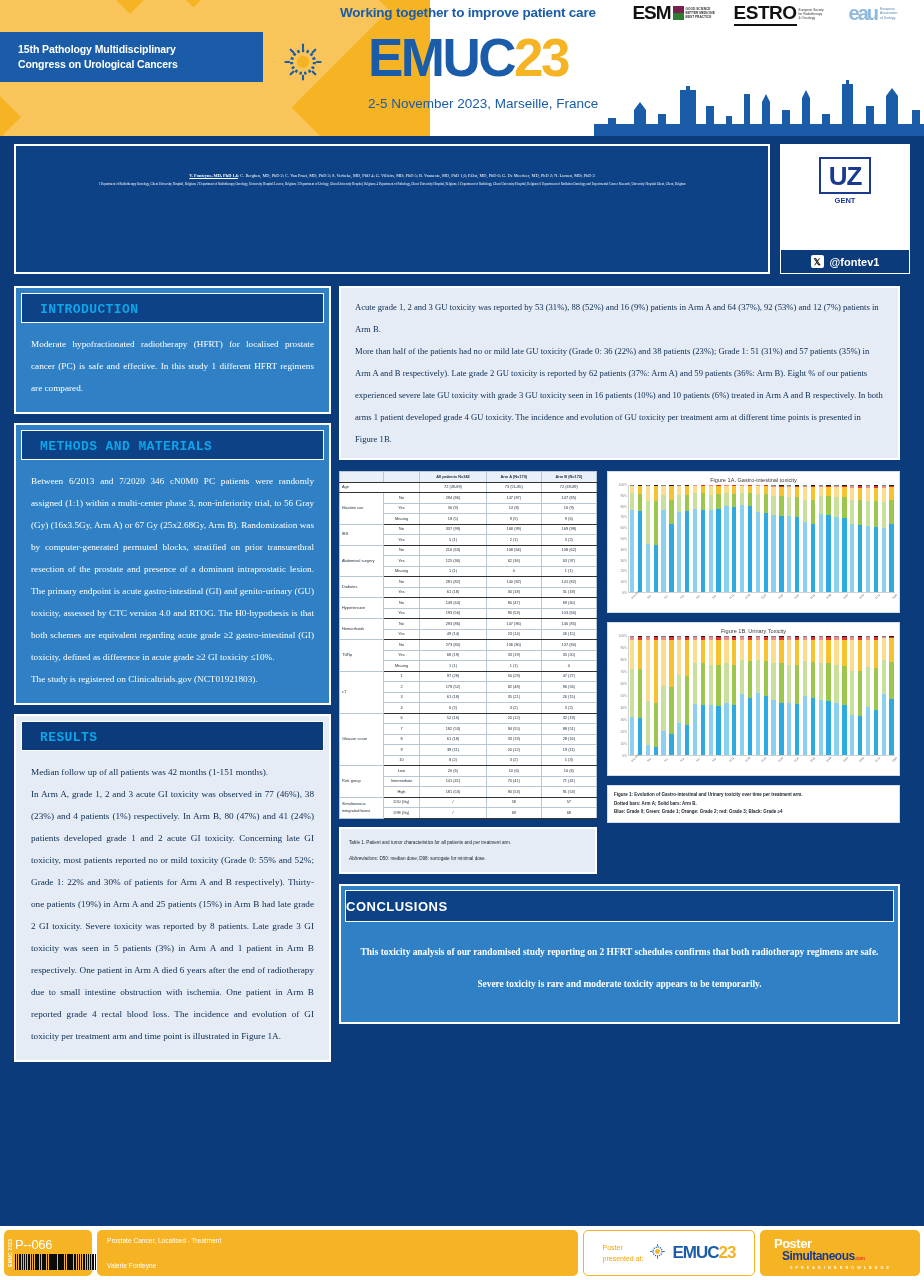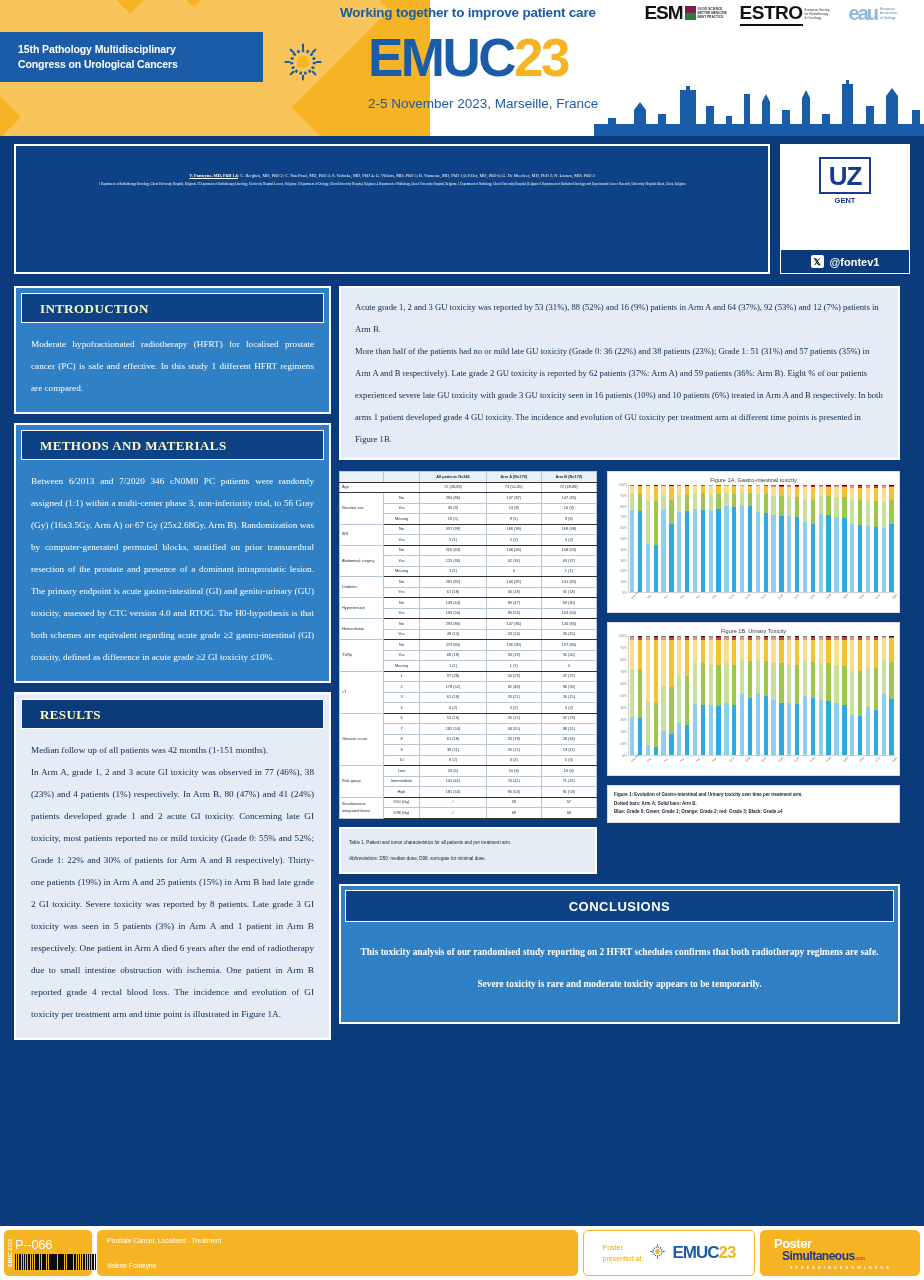--- a/index.html
+++ b/index.html
@@ -64,21 +64,21 @@
     font-size: 13.5px;
     font-weight: bold;
     letter-spacing: -0.2px;
   }
 
   .hdr-logos {
     position: absolute;
     right: 10px; top: 2px;
     display: flex;
     align-items: flex-start;
-    gap: 8px;
+    gap: 14px;
   }
   .logo-esmo { display: flex; align-items: center; gap: 2px; }
   .logo-esmo .mark {
     font-family: "Liberation Sans", sans-serif;
     font-size: 19px; font-weight: bold; color: #111;
     letter-spacing: -1px;
   }
   .logo-esmo .sub {
     font-size: 3.2px; line-height: 4px; color: #333;
     font-family: "Liberation Sans", sans-serif; font-weight:bold;
@@ -230,22 +230,22 @@
   .card.light { background: #e5ecf5; }
 
   .sec-head {
     border: 1.5px solid #ffffff;
     padding: 5px 0 5px 18px;
     margin-bottom: 4px;
   }
   .sec-head.onblue { background: #0e4286; }
   .sec-head.onlight { background: #0b3b7a; }
   .sec-head span {
-    color: #fef9c3;
-    font-family: Liberation Serif, serif;
+    color: #0ea5e9;
+    font-family: Liberation Mono, monospace;
     font-size: 13px;
     font-weight: bold;
     letter-spacing: 0.4px;
   }
 
   .body-text {
     font-family: "Liberation Serif", serif;
     font-size: 9.2px;
     line-height: 22px;
     text-align: justify;
@@ -386,21 +386,21 @@
   
   .concl-card {
     border: 2px solid #ffffff;
     background: #2f80c4;
     margin-top: 10px;
     padding: 4px;
   }
   .concl-head {
     background: #0e4286;
     border: 1.5px solid #ffffff;
-    text-align: center;
+    text-align: left;
     padding: 6px 0;
   }
   .concl-head span {
     color: #ffffff;
     font-family: "Liberation Sans", sans-serif;
     font-size: 13px;
     font-weight: bold;
     letter-spacing: 0.5px;
   }
   .concl-text {
@@ -610,20 +610,21 @@
           <p>Moderate hypofractionated radiotherapy (HFRT) for localised prostate cancer (PC) is safe and effective. In this study 1 different HFRT regimens are compared.</p>
         </div>
       </div>
 
       <div class="card blue-mid">
         <div class="sec-head onblue">
           <span>METHODS AND MATERIALS</span>
         </div>
         <div class="body-text onblue">
           <p>Between 6/2013 and 7/2020 346 cN0M0 PC patients were randomly assigned (1:1) within a multi-center phase 3, non-inferiority trial, to 56 Gray (Gy) (16x3.5Gy, Arm A) or 67 Gy (25x2.68Gy, Arm B). Randomization was by computer-generated permuted blocks, stratified on prior transurethral resection of the prostate and presence of a dominant intraprostatic lesion. The primary endpoint is acute gastro-intestinal (GI) and genito-urinary (GU) toxicity, assessed by CTC version 4.0 and RTOG. The H0-hypothesis is that both schemes are equivalent regarding acute grade ≥2 gastro-intestinal (GI) toxicity, defined as difference in acute grade ≥2 GI toxicity ≤10%.</p>
+          <p>The study is registered on Clinicaltrials.gov (NCT01921803).</p>
         </div>
       </div>
 
       <div class="card light">
         <div class="sec-head onlight">
           <span>RESULTS</span>
         </div>
         <div class="body-text onlight">
           <p>Median follow up of all patients was 42 months (1-151 months).</p>
           <p>In Arm A, grade 1, 2 and 3 acute GI toxicity was observed in 77 (46%), 38 (23%) and 4 patients (1%) respectively.  In Arm B, 80 (47%) and 41 (24%) patients developed grade 1 and 2 acute GI toxicity. Concerning late GI toxicity, most patients reported no or mild toxicity (Grade 0: 55% and 52%; Grade 1: 22% and 30% of patients for Arm A and B respectively). Thirty-one patients (19%) in Arm A and 25 patients (15%) in Arm B had late grade 2 GI toxicity. Severe toxicity was reported by 8 patients. Late grade 3 GI toxicity was seen in 5 patients (3%) in Arm A and 1 patient in Arm B respectively. One patient in Arm A died 6 years after the end of radiotherapy due to small intestine obstruction with ischemia. One patient in Arm B reported grade 4 rectal blood loss. The incidence and evolution of GI toxicity per treatment arm and time point is illustrated in Figure 1A.</p>

